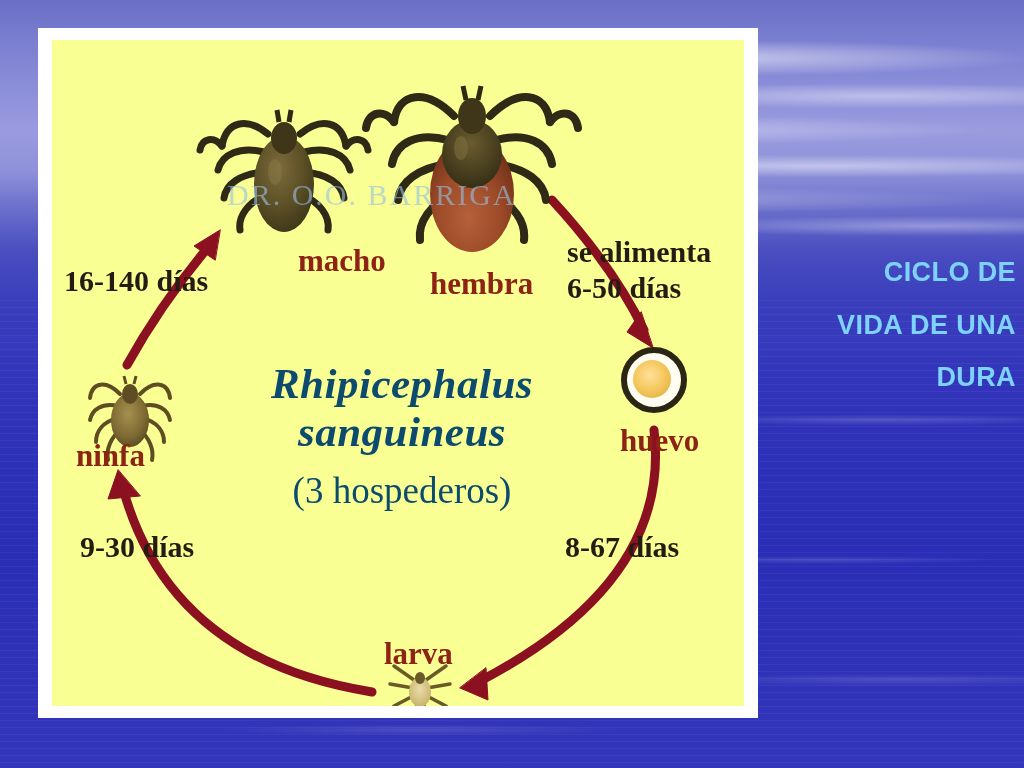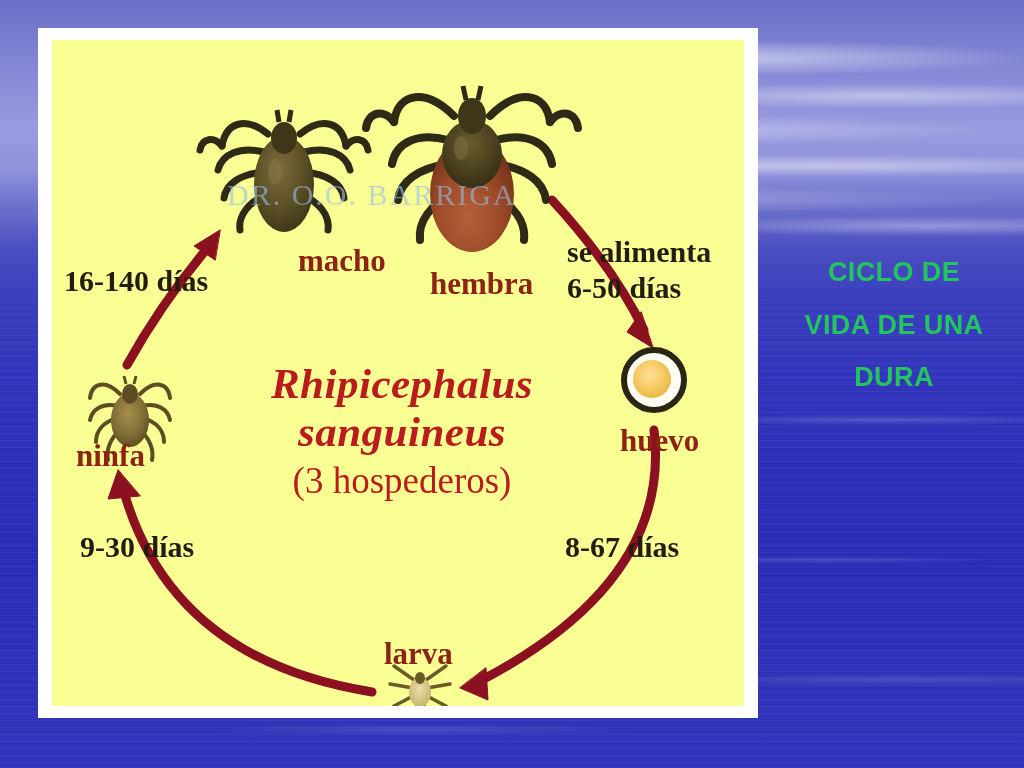--- a/index.html
+++ b/index.html
@@ -115,56 +115,56 @@
   #dur-feed-line2   { left: 515px; top: 233px; }
   #dur-bottom-left  { left: 28px;  top: 492px; }
   #dur-bottom-right { left: 513px; top: 492px; }
 
   
   #species-block {
     position: absolute;
     left: 160px; top: 320px;
     width: 380px;
     text-align: center;
-    color: #b91c1c;
+    color: #0c4a6e;
   }
   #species-genus, #species-epithet {
     font-style: italic;
     font-weight: bold;
     font-size: 43px;
     line-height: 1.12;
     letter-spacing: 0.5px;
   }
   #species-hosts {
     font-style: normal;
     font-weight: normal;
     font-size: 37px;
     line-height: 1.25;
-    margin-top: 2px;
+    margin-top: 12px;
   }
 
   
   #watermark {
     position: absolute;
     left: 175px; top: 138px;
     font-size: 30px;
     letter-spacing: 2px;
     color: rgba(150,190,225,0.62);
     font-weight: normal;
     white-space: nowrap;
     pointer-events: none;
   }
 
   
   #slide-title {
     position: absolute;
     left: 772px; top: 246px;
     width: 244px;
-    text-align: center;
-    color: #22c55e;
+    text-align: right;
+    color: #7dd3fc;
     font-family: "Liberation Sans", sans-serif;
     font-weight: bold;
     font-size: 27px;
     line-height: 1.95;
     letter-spacing: 0.4px;
   }
   #slide-title div { white-space: nowrap; }
 </style>
 </head>
 <body>

